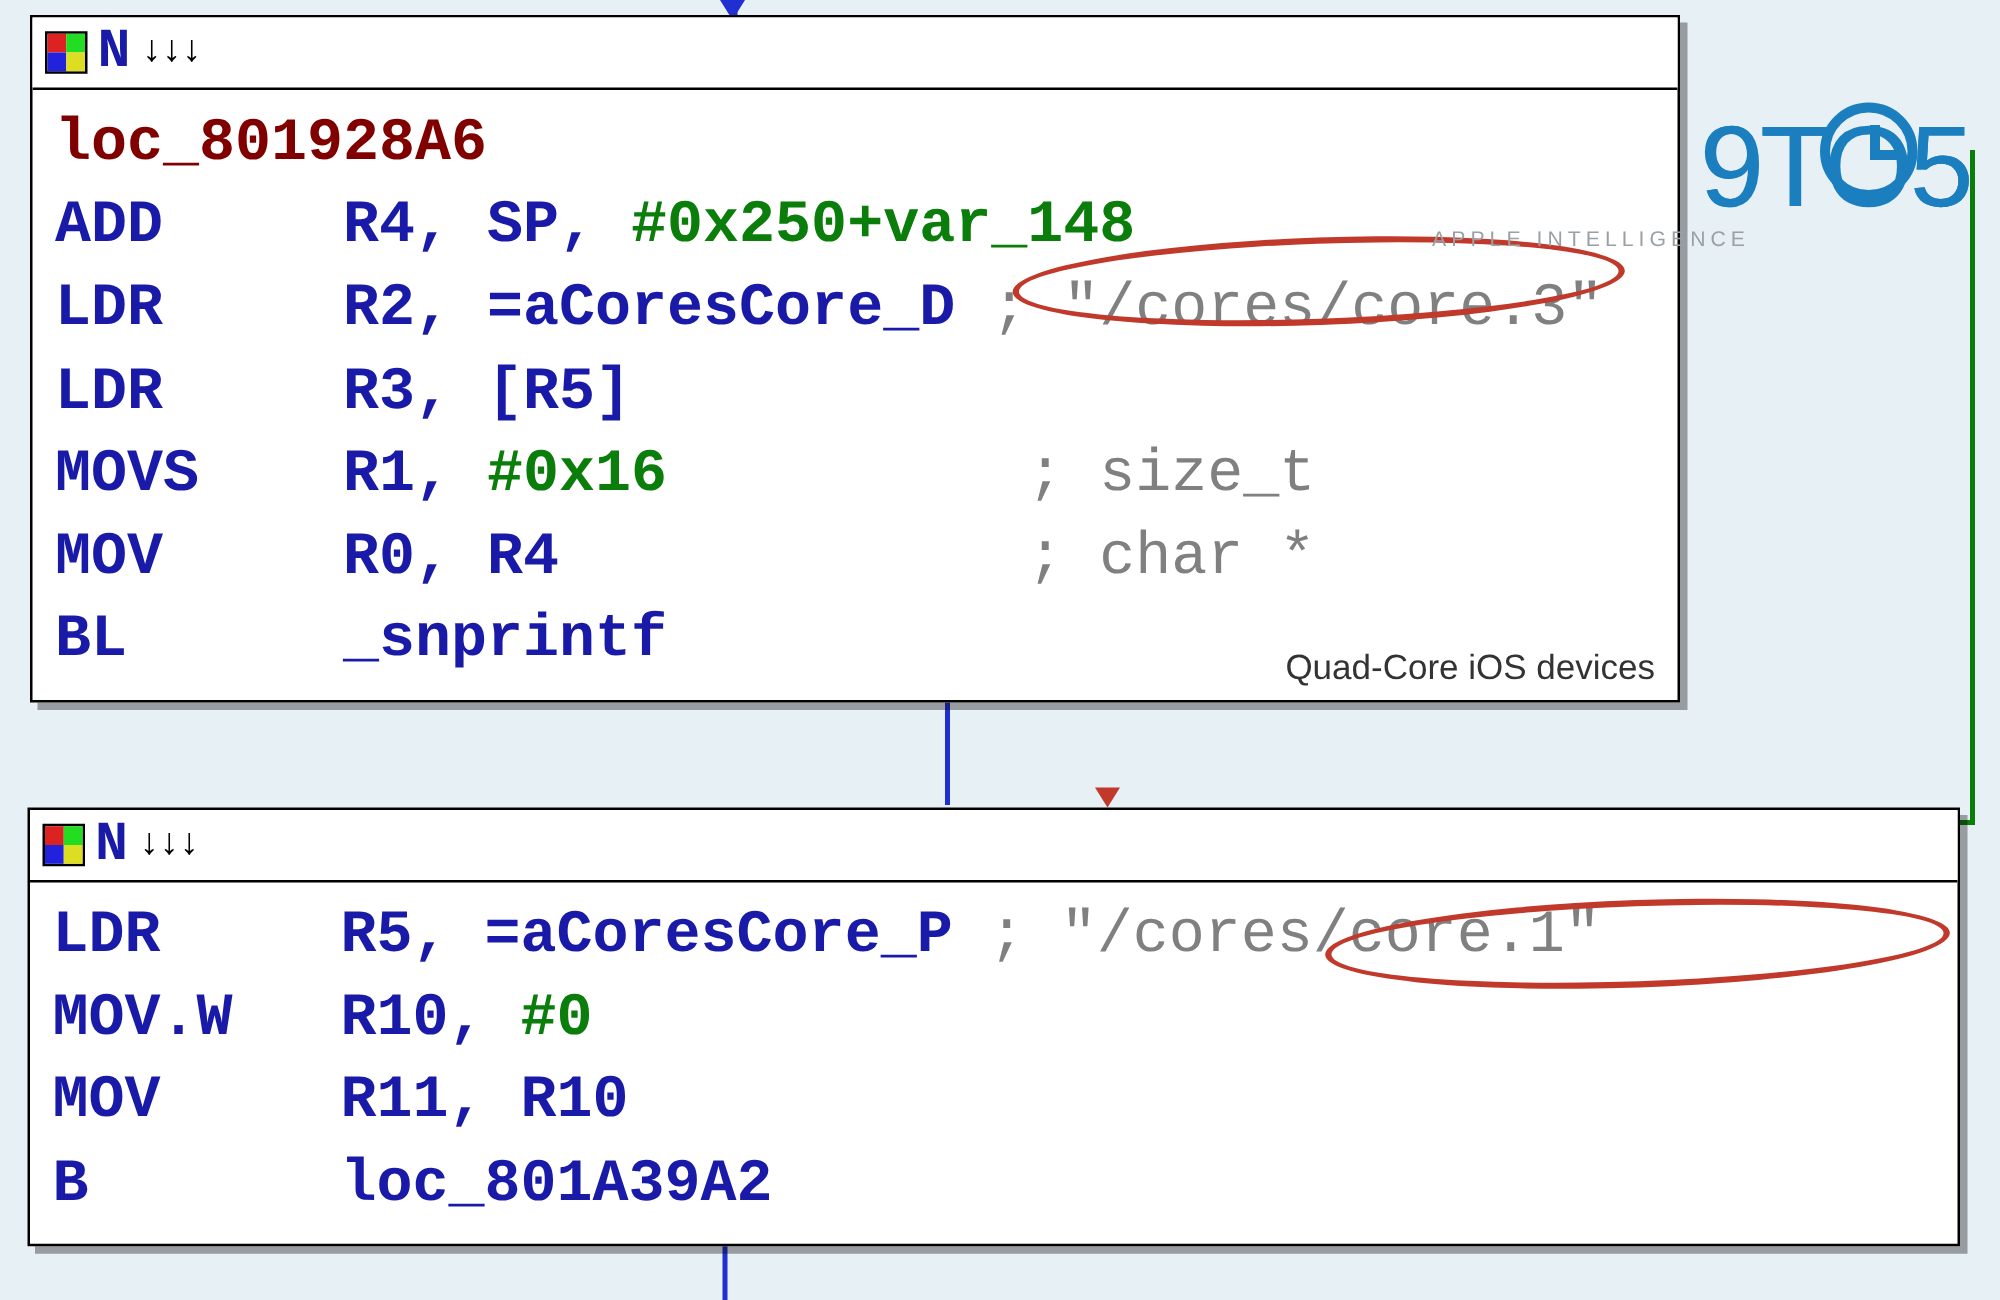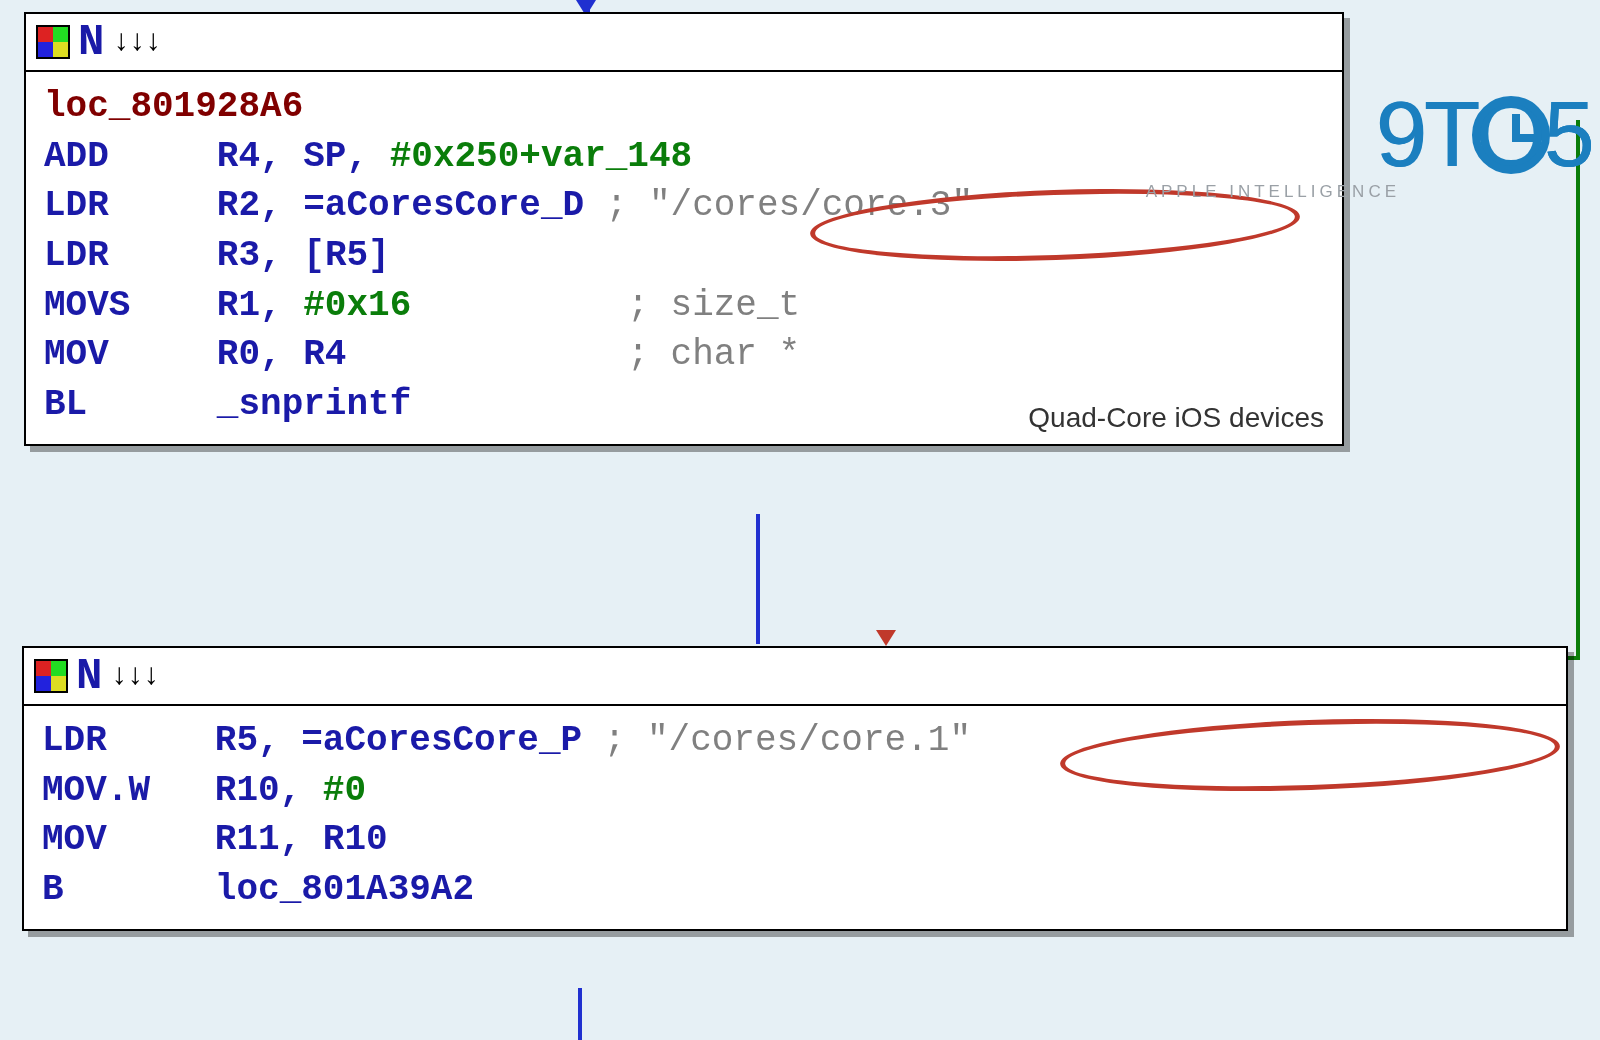--- a/index.html
+++ b/index.html
@@ -45,21 +45,21 @@
     line-height: 1;
   }
   .icon-graph {
     font-family: 'Courier New', monospace;
     color: #000;
     font-size: 30px;
     letter-spacing: -2px;
   }
   .asm {
     padding: 10px 18px 14px 18px;
-    font-size: 36px;
+    font-size: 48px;
     line-height: 1.38;
     white-space: pre;
     position: relative;
   }
   .label { color: #800000; font-weight: bold; }
   .mnem  { color: #1a1aa8; font-weight: bold; }
   .reg   { color: #1a1aa8; font-weight: bold; }
   .imm   { color: #0a7d0a; font-weight: bold; }
   .sym   { color: #1a1aa8; font-weight: bold; }
   .cmt   { color: #808080; }
@@ -68,29 +68,29 @@
     position: absolute;
     right: 18px;
     bottom: 10px;
     font-family: Helvetica, Arial, sans-serif;
     font-size: 28px;
     color: #333;
   }
   .watermark {
     position: absolute;
     top: 82px;
-    right: 8px;
+    right: 24px;
     font-family: Helvetica, Arial, sans-serif;
     font-size: 92px;
     font-weight: 300;
     letter-spacing: -3px;
     color: #1b7fbf;
     z-index: 50;
     display: flex;
-    align-items: center;
+    align-items: flex-start;
   }
   .wm-mac { color: #5bb0e0; font-weight: 300; }
   .wm-clock {
     display: inline-block;
     width: 78px; height: 78px;
     border: 8px solid #1b7fbf;
     border-radius: 50%;
     position: relative;
     margin: 0 -6px;
   }

